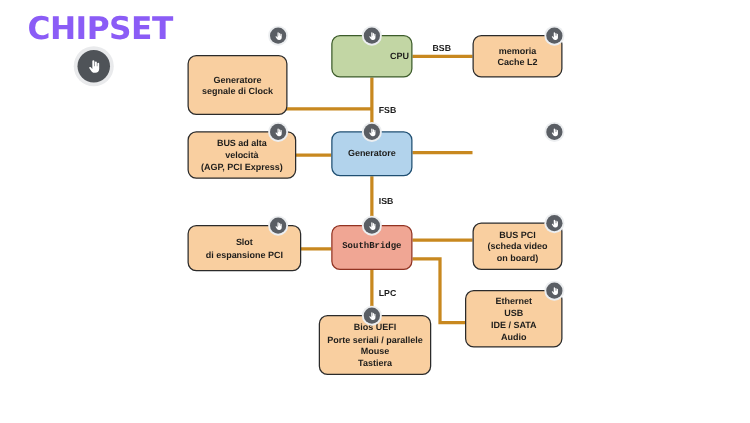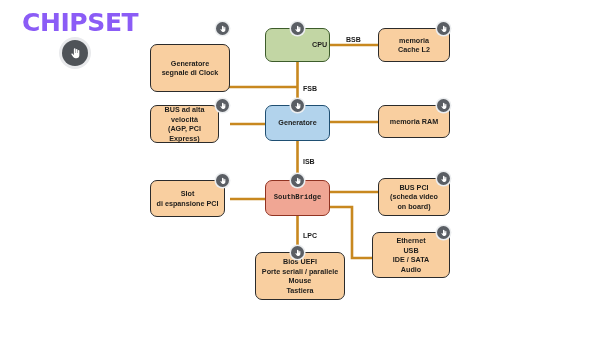--- a/index.html
+++ b/index.html
@@ -165,50 +165,47 @@
   <div class="node n-orange" style="left:378px; top:28px; width:72px; height:34px;">
     <span class="lbl">memoria
 Cache L2</span>
   </div>
   <div class="badge" style="left:437px; top:22px;">
     <svg width="8" height="8" viewBox="0 0 24 24">
         <path d="M9 3.6a1.5 1.5 0 0 1 3 0V11h.8V5.3a1.4 1.4 0 0 1 2.8 0V11h.8V7.1a1.35 1.35 0 0 1 2.7 0v8.1c0 3.4-2.3 5.6-5.6 5.6h-1.6c-2.2 0-3.4-.9-4.5-2.6L4.6 14c-.6-1 0-2 1-2 .5 0 .9.2 1.2.6L9 15.1z" fill="#fff"></path>
       </svg>
   </div>
 
-  <div class="node n-orange" style="left:150px; top:105px; width:69px; height:38px;">
+  <div class="node n-orange" style="left:150px; top:105px; width:87px; height:38px;">
     <span class="lbl">BUS ad alta
 velocità
 (AGP, PCI Express)</span>
   </div>
   <div class="badge" style="left:216px; top:99px;">
     <svg width="8" height="8" viewBox="0 0 24 24">
         <path d="M9 3.6a1.5 1.5 0 0 1 3 0V11h.8V5.3a1.4 1.4 0 0 1 2.8 0V11h.8V7.1a1.35 1.35 0 0 1 2.7 0v8.1c0 3.4-2.3 5.6-5.6 5.6h-1.6c-2.2 0-3.4-.9-4.5-2.6L4.6 14c-.6-1 0-2 1-2 .5 0 .9.2 1.2.6L9 15.1z" fill="#fff"></path>
       </svg>
   </div>
 
   <div class="node n-blue" style="left:265px; top:105px; width:65px; height:36px;">
     <span class="lbl">Generatore</span>
   </div>
   <div class="badge" style="left:291px; top:99px;">
     <svg width="8" height="8" viewBox="0 0 24 24">
         <path d="M9 3.6a1.5 1.5 0 0 1 3 0V11h.8V5.3a1.4 1.4 0 0 1 2.8 0V11h.8V7.1a1.35 1.35 0 0 1 2.7 0v8.1c0 3.4-2.3 5.6-5.6 5.6h-1.6c-2.2 0-3.4-.9-4.5-2.6L4.6 14c-.6-1 0-2 1-2 .5 0 .9.2 1.2.6L9 15.1z" fill="#fff"></path>
       </svg>
   </div>
 
-  <div class="node n-orange" style="left:378px; top:105px; width:72px; height:33px;">
-    <span class="lbl">memoria RAM</span>
-  </div>
   <div class="badge" style="left:437px; top:99px;">
     <svg width="8" height="8" viewBox="0 0 24 24">
         <path d="M9 3.6a1.5 1.5 0 0 1 3 0V11h.8V5.3a1.4 1.4 0 0 1 2.8 0V11h.8V7.1a1.35 1.35 0 0 1 2.7 0v8.1c0 3.4-2.3 5.6-5.6 5.6h-1.6c-2.2 0-3.4-.9-4.5-2.6L4.6 14c-.6-1 0-2 1-2 .5 0 .9.2 1.2.6L9 15.1z" fill="#fff"></path>
       </svg>
   </div>
 
-  <div class="node n-orange" style="left:150px; top:180px; width:75px; height:37px;">
+  <div class="node n-orange" style="left:150px; top:180px; width:91px; height:37px;">
     <span class="lbl">Slot
 di espansione PCI</span>
   </div>
   <div class="badge" style="left:216px; top:174px;">
     <svg width="8" height="8" viewBox="0 0 24 24">
         <path d="M9 3.6a1.5 1.5 0 0 1 3 0V11h.8V5.3a1.4 1.4 0 0 1 2.8 0V11h.8V7.1a1.35 1.35 0 0 1 2.7 0v8.1c0 3.4-2.3 5.6-5.6 5.6h-1.6c-2.2 0-3.4-.9-4.5-2.6L4.6 14c-.6-1 0-2 1-2 .5 0 .9.2 1.2.6L9 15.1z" fill="#fff"></path>
       </svg>
   </div>
 
   <div class="node n-salmon" style="left:265px; top:180px; width:65px; height:36px;font-family:Liberation Mono, monospace;">

